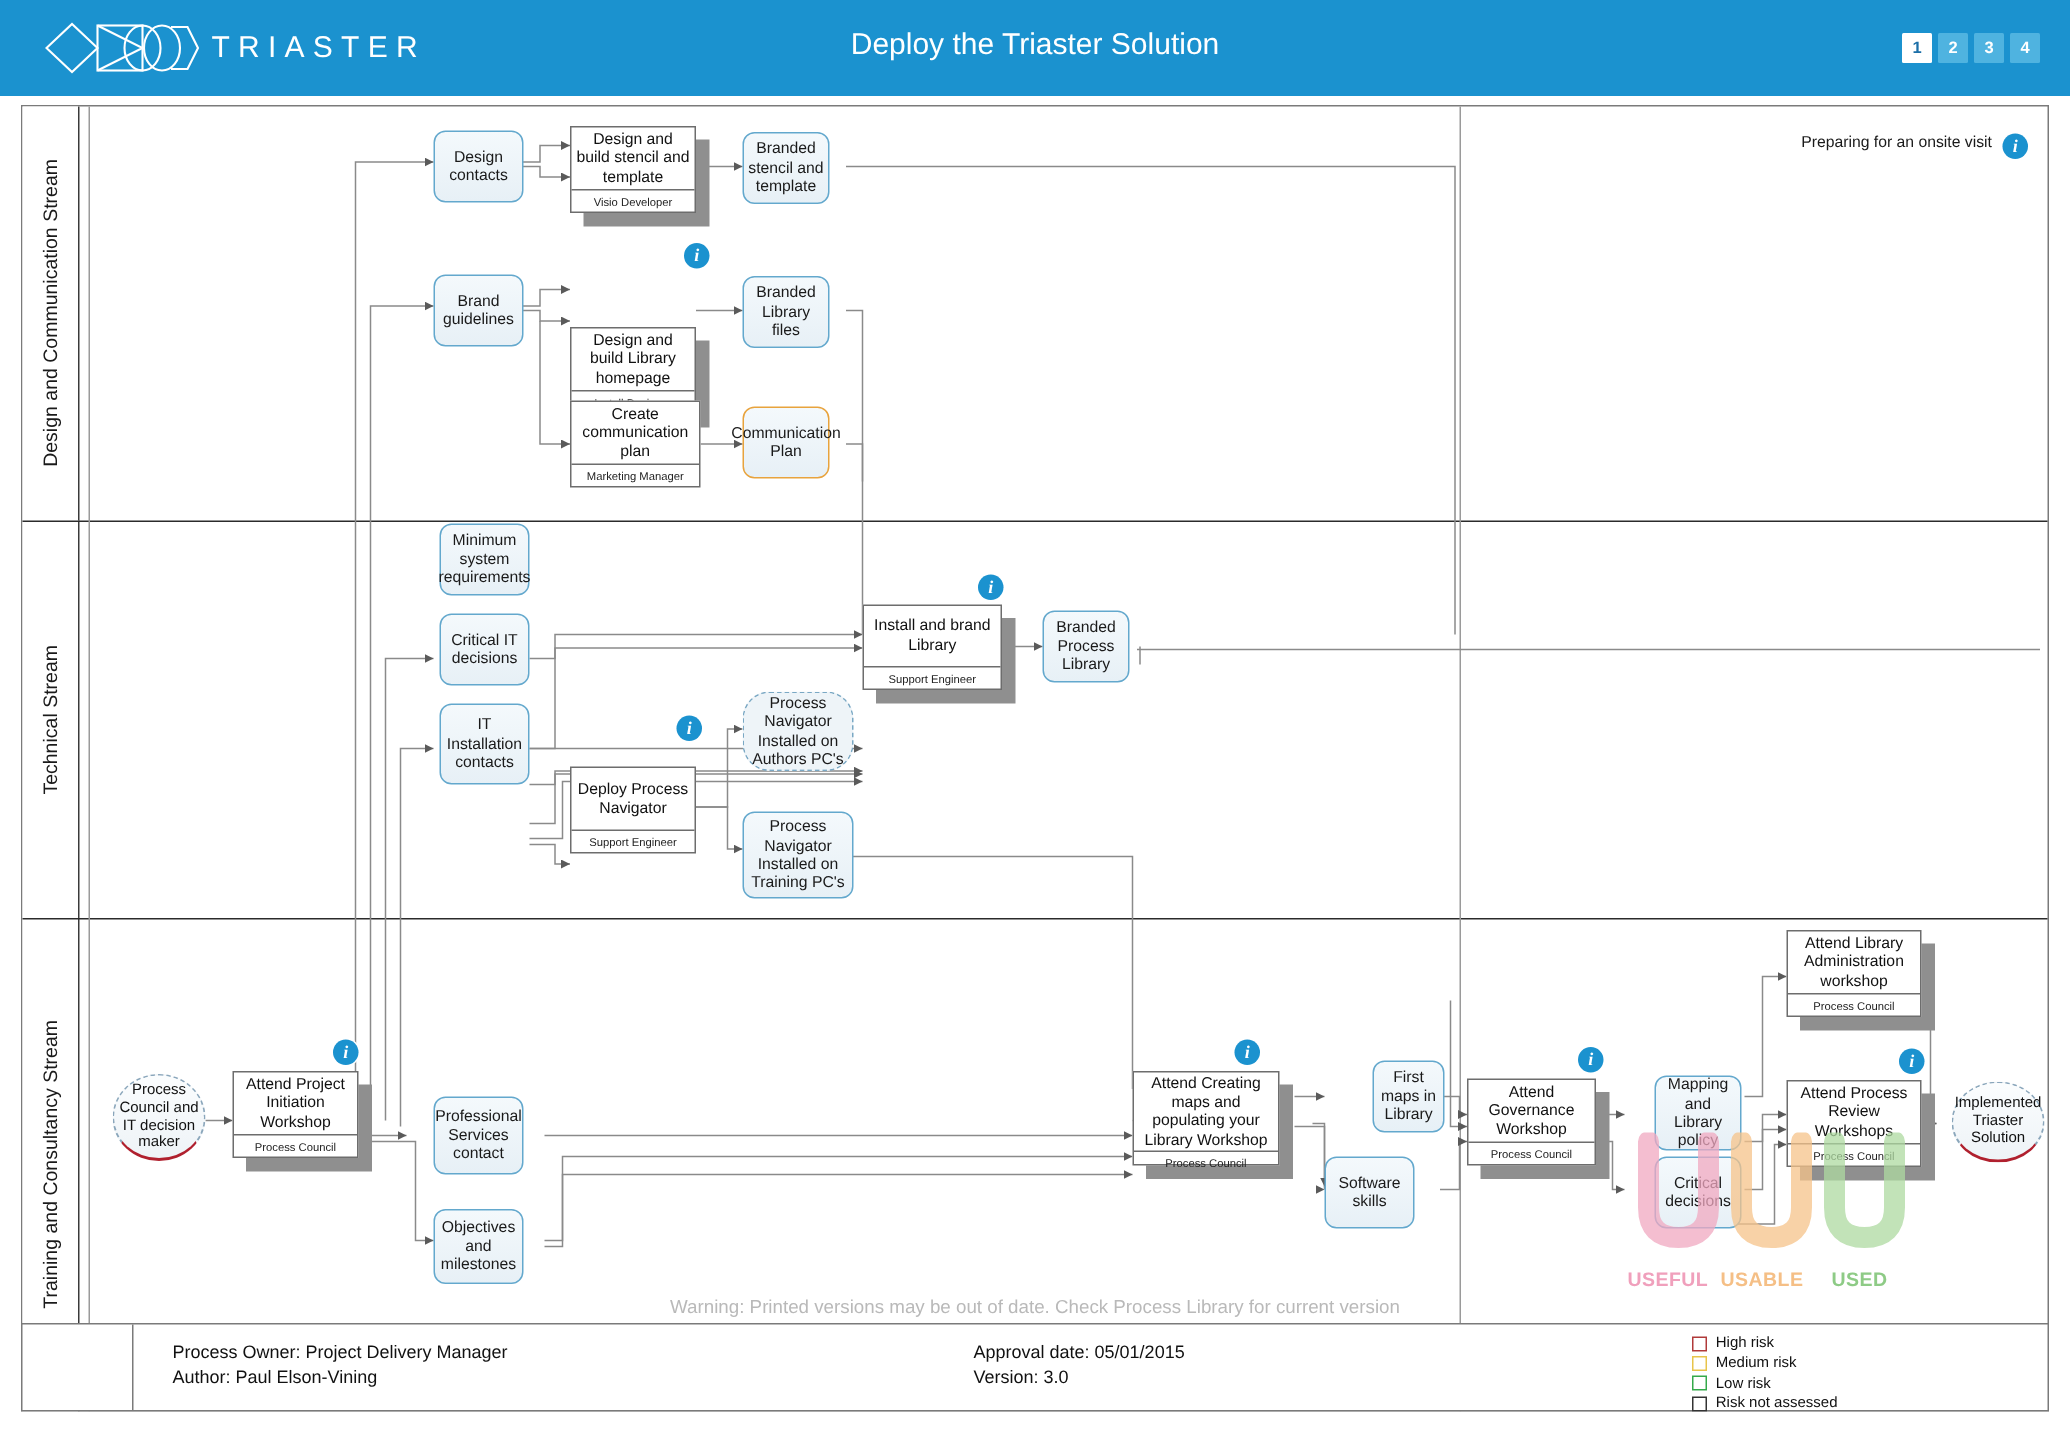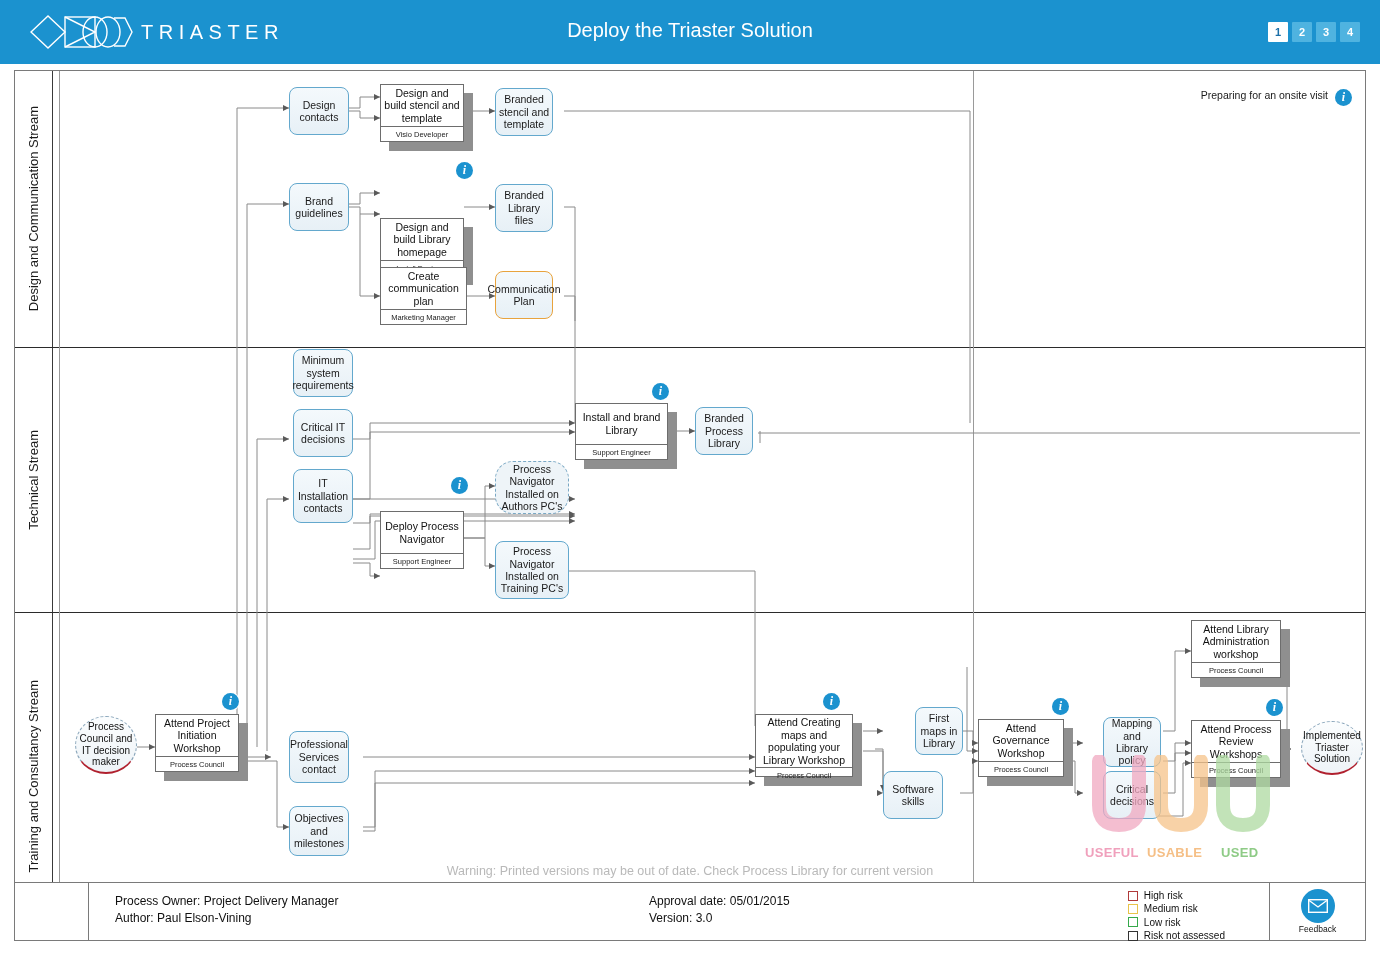--- a/index.html
+++ b/index.html
@@ -498,25 +498,16 @@
         <div class="row">
           <span class="sw" style="border-color:#35a94a;"></span>
           <span>Low risk</span>
         </div>
         <div class="row">
           <span class="sw" style="border-color:#333333;"></span>
           <span>Risk not assessed</span>
         </div>
       </div>
 
-      <div class="f-fb">
-        <div class="circle">
-          <svg width="20" height="14" viewBox="0 0 20 14">
-            <rect x="0.7" y="0.7" width="18.6" height="12.6" fill="none" stroke="#ffffff" stroke-width="1.4"></rect>
-            <path d="M1.2,1.5 L10,8 L18.8,1.5" fill="none" stroke="#ffffff" stroke-width="1.4"></path>
-          </svg>
-        </div>
-        <div class="cap">Feedback</div>
-      </div>
     </div>
   </div>
 
 </div>
 
 </body></html>

